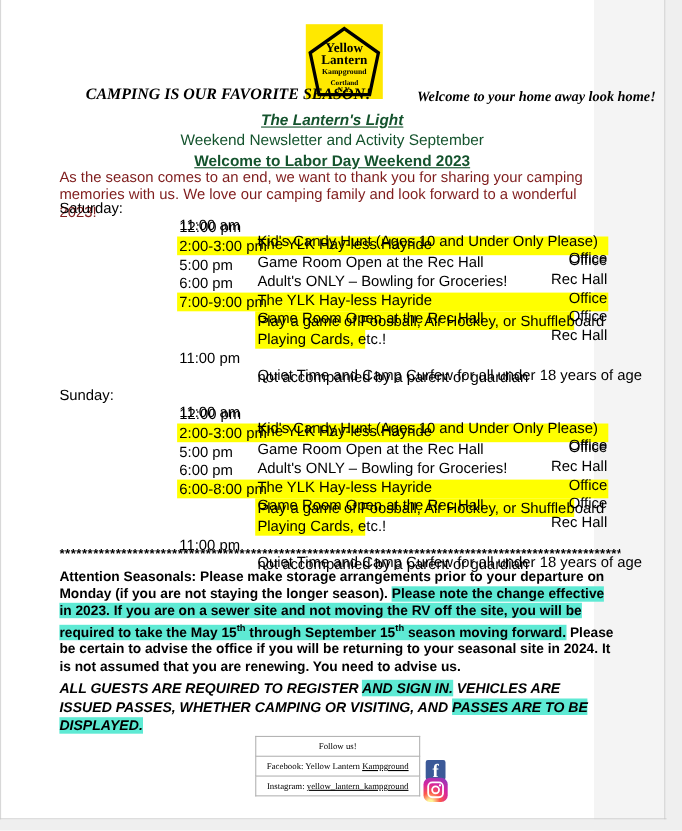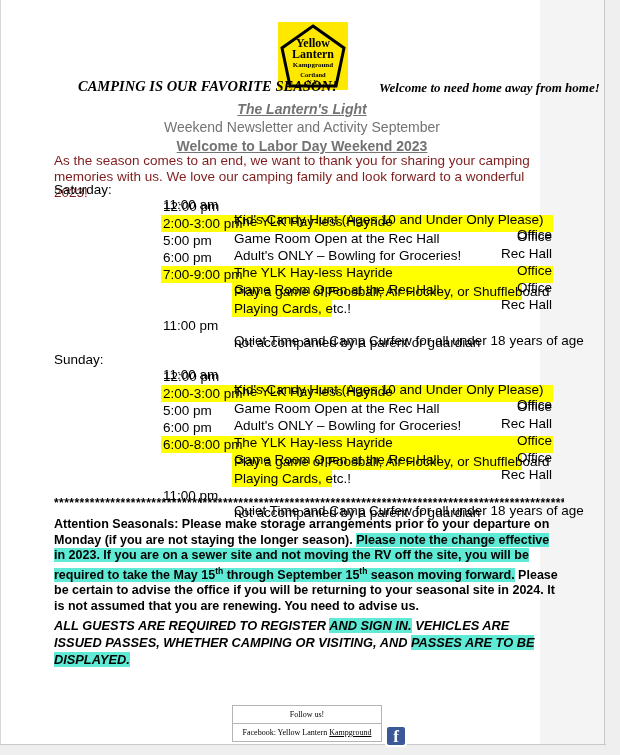--- a/index.html
+++ b/index.html
@@ -110,21 +110,21 @@
     font-weight: bold;
     font-size: 13px;
     color: #000;
     white-space: nowrap;
   }
   .ctr {
     position: absolute;
     left: 0;
     width: 604px;
     text-align: center;
-    color: #737373;
+    color: #14532d;
   }
   #title-main {
     top: 101px;
     font-size: 14px;
     font-weight: bold;
     font-style: italic;
     text-decoration: underline;
   }
   #subtitle {
     top: 119px;
@@ -254,21 +254,20 @@
     color: #000;
   }
 
   
   #footer-table {
     position: absolute;
     left: 232px;
     top: 669px;
     width: 150px;
     border-collapse: collapse;
-    margin-top: 36px;
   }
   #footer-table td {
     border: 1px solid #b4b4b4;
     font-family: "Liberation Serif", serif;
     font-size: 8px;
     color: #000;
     text-align: center;
     padding: 4px 2px;
     position: relative;
     white-space: nowrap;
@@ -318,21 +317,21 @@
         <text x="35" y="25" text-anchor="middle" font-family="Liberation Serif, serif" font-size="12" font-weight="bold" fill="#000000">Yellow</text>
         <text x="35" y="36" text-anchor="middle" font-family="Liberation Serif, serif" font-size="12" font-weight="bold" fill="#000000">Lantern</text>
         <text x="35" y="45" text-anchor="middle" font-family="Liberation Serif, serif" font-size="7" font-weight="bold" fill="#000000">Kampground</text>
         <text x="35" y="55" text-anchor="middle" font-family="Liberation Serif, serif" font-size="6.5" font-weight="bold" fill="#000000">Cortland</text>
         <text x="35" y="62" text-anchor="middle" font-family="Liberation Serif, serif" font-size="6.5" font-weight="bold" fill="#000000">N.Y.</text>
       </svg>
     </div>
 
     <div class="banner-row">
       <div class="banner-left">CAMPING IS OUR FAVORITE SEASON!</div>
-      <div class="banner-right">Welcome to need home away from home!</div>
+      <div class="banner-right">Welcome to your home away look home!</div>
     </div>
 
     <div class="ctr" id="title-main">The Lantern's Light</div>
     <div class="ctr" id="subtitle">Weekend Newsletter and Activity September</div>
     <div class="ctr" id="welcome-line">Welcome to Labor Day Weekend 2023</div>
 
     <div id="intro">As the season comes to an end, we want to thank you for sharing your camping memories with us.  We love our camping family and look forward to a wonderful 2023!</div>
 
     <div class="schedule" id="schedule">
         <div class="sched-row">
@@ -446,17 +445,28 @@
     <table id="footer-table">
       <tbody>
           <tr>
         <td>Follow us!</td>
       </tr>
       <tr>
         <td><span>Facebook: Yellow Lantern </span><span class="social-handle">Kampground</span>
           <span class="social-icon fb-icon">f</span>
         </td>
       </tr>
+      <tr>
+        <td><span>Instagram: </span><span class="social-handle">yellow_lantern_kampground</span>
+          <span class="social-icon ig-icon">
+            <svg width="18" height="18" viewBox="0 0 24 24" aria-hidden="true">
+              <rect x="3" y="3" width="18" height="18" rx="5" ry="5" fill="none" stroke="#ffffff" stroke-width="2.2"></rect>
+              <circle cx="12" cy="12" r="4.2" fill="none" stroke="#ffffff" stroke-width="2.2"></circle>
+              <circle cx="17.3" cy="6.7" r="1.3" fill="#ffffff"></circle>
+            </svg>
+          </span>
+        </td>
+      </tr>
     </tbody>
       </table>
 
   </div>
 </div>
 
 </body></html>

